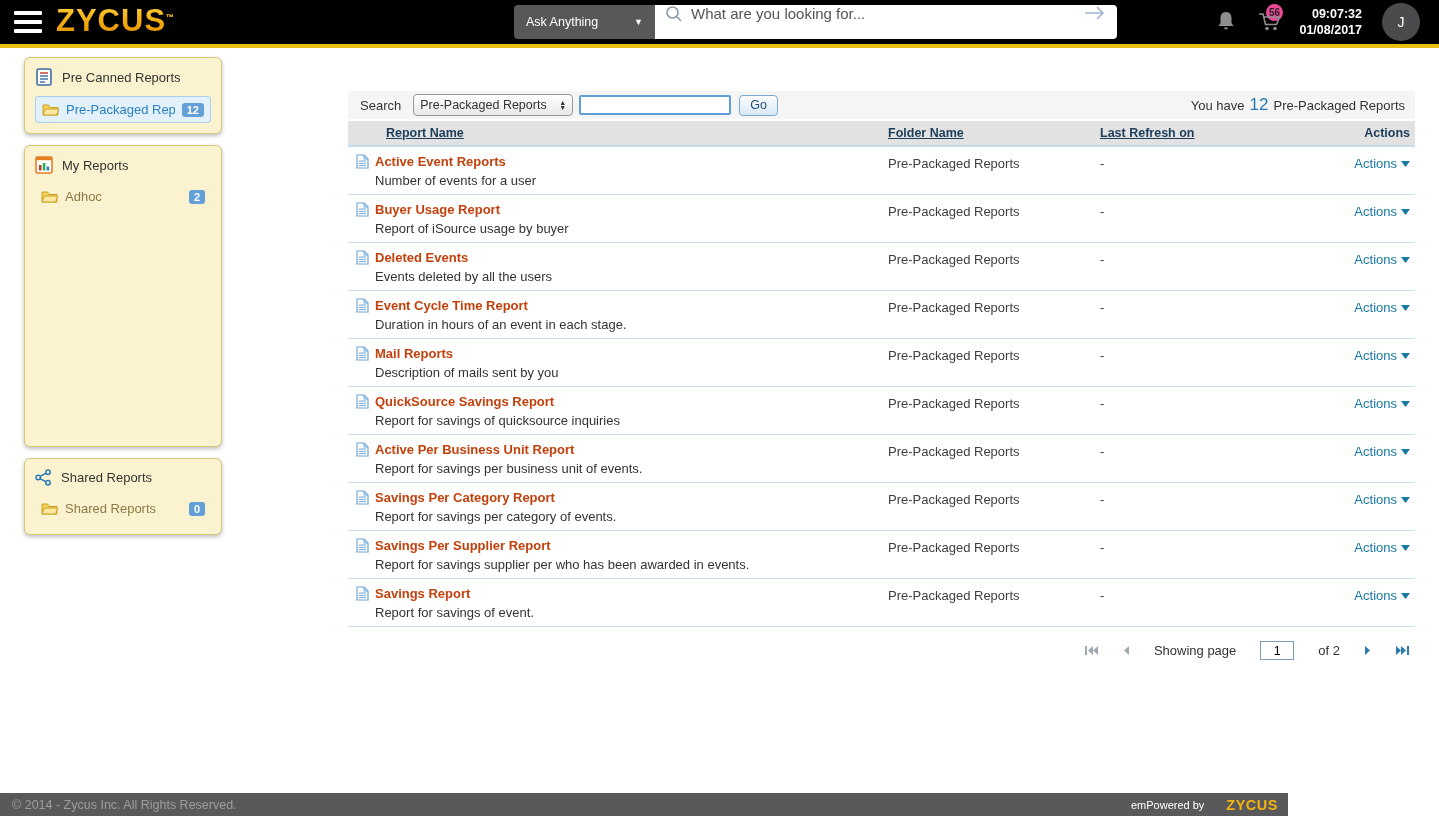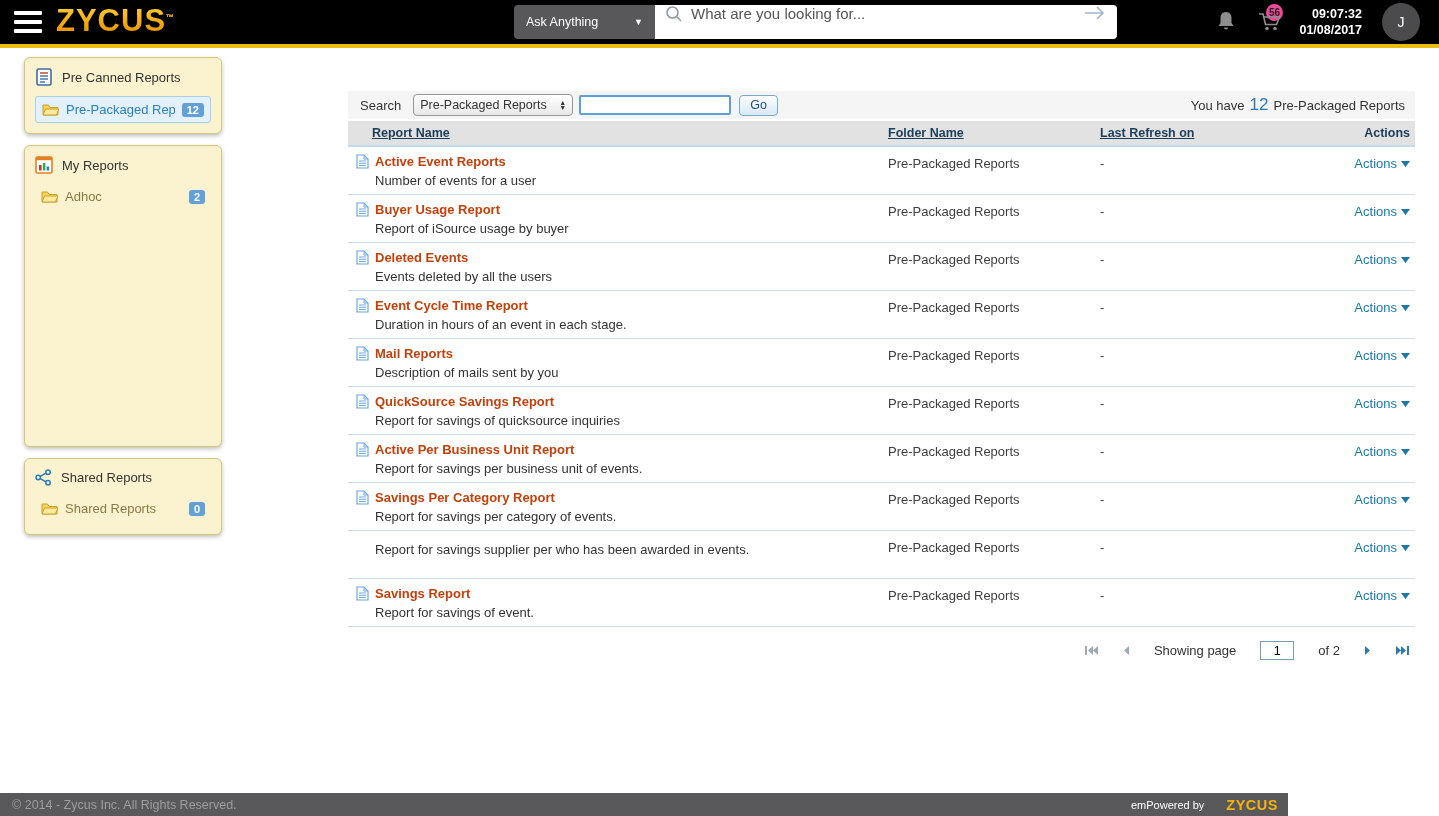--- a/index.html
+++ b/index.html
@@ -77,21 +77,21 @@
     background:linear-gradient(180deg,#FDFDFD,#D9E9F6); border:1px solid #7CA9D0;
     border-radius:4px; cursor:pointer; font-family:"Liberation Sans",sans-serif; }
   .summary { margin-left:auto; margin-right:10px; display:flex; align-items:center; gap:5px; }
   .summary .cnt { color:#2A7AB5; font-size:17px; }
 
   .thead { margin-top:2px; height:26px; background:#E2E2E2; display:grid;
     grid-template-columns:540px 212px 210px 105px; align-items:center;
     font-size:12.5px; font-weight:bold; color:#1C3D5A;
     border-bottom:2px solid #C2DCEB; }
   .thead .h { text-decoration:underline; cursor:pointer; }
-  .thead .h1 { padding-left:24px; }
+  .thead .h1 { padding-left:38px; }
   .thead .h4 { text-decoration:none; text-align:right; padding-right:5px; cursor:default; }
 
   .trow { height:48px; display:grid; grid-template-columns:540px 212px 210px 105px;
     border-bottom:1px solid #C9DEEA; font-size:13px; }
   .c-name { padding:7px 0 0 8px; }
   .name-line { display:flex; align-items:center; gap:6px; }
   .rlink { color:#c2410c; font-weight:bold; text-decoration:none; cursor:pointer; }
   .rdesc { color:#333; margin:4px 0 0 19px; }
   .c-folder, .c-refresh { padding-top:9px; color:#3E3E3E; }
   .c-actions { padding:9px 5px 0 0; text-align:right; }
@@ -441,20 +441,30 @@
           <div class="cell c-refresh">-</div>
           <div class="cell c-actions"><a class="alink">
               <span>Actions</span>
               <svg width="9" height="6" viewBox="0 0 9 6">
                 <polygon points="0,0 9,0 4.5,6" fill="#1878A5"></polygon>
               </svg>
             </a></div>
         </div>
         <div class="trow">
           <div class="cell c-name">
+            <div class="name-line">
+              <svg width="13" height="15" viewBox="0 0 13 15">
+                <path d="M1 1 L8 1 L12 5 L12 14 L1 14 Z" fill="#fff" stroke="#6FA8D8" stroke-width="1.2"></path>
+                <path d="M8 1 L8 5 L12 5 Z" fill="#CFE4F4" stroke="#6FA8D8" stroke-width="1"></path>
+                <line x1="3" y1="7" x2="10" y2="7" stroke="#6FA8D8" stroke-width="1"></line>
+                <line x1="3" y1="9.3" x2="10" y2="9.3" stroke="#6FA8D8" stroke-width="1"></line>
+                <line x1="3" y1="11.6" x2="10" y2="11.6" stroke="#6FA8D8" stroke-width="1"></line>
+              </svg>
+              <a class="rlink">Savings Per Supplier Report</a>
+            </div>
             <div class="rdesc">Report for savings supplier per who has been awarded in events.</div>
           </div>
           <div class="cell c-folder">Pre-Packaged Reports</div>
           <div class="cell c-refresh">-</div>
           <div class="cell c-actions"><a class="alink">
               <span>Actions</span>
               <svg width="9" height="6" viewBox="0 0 9 6">
                 <polygon points="0,0 9,0 4.5,6" fill="#1878A5"></polygon>
               </svg>
             </a></div>

